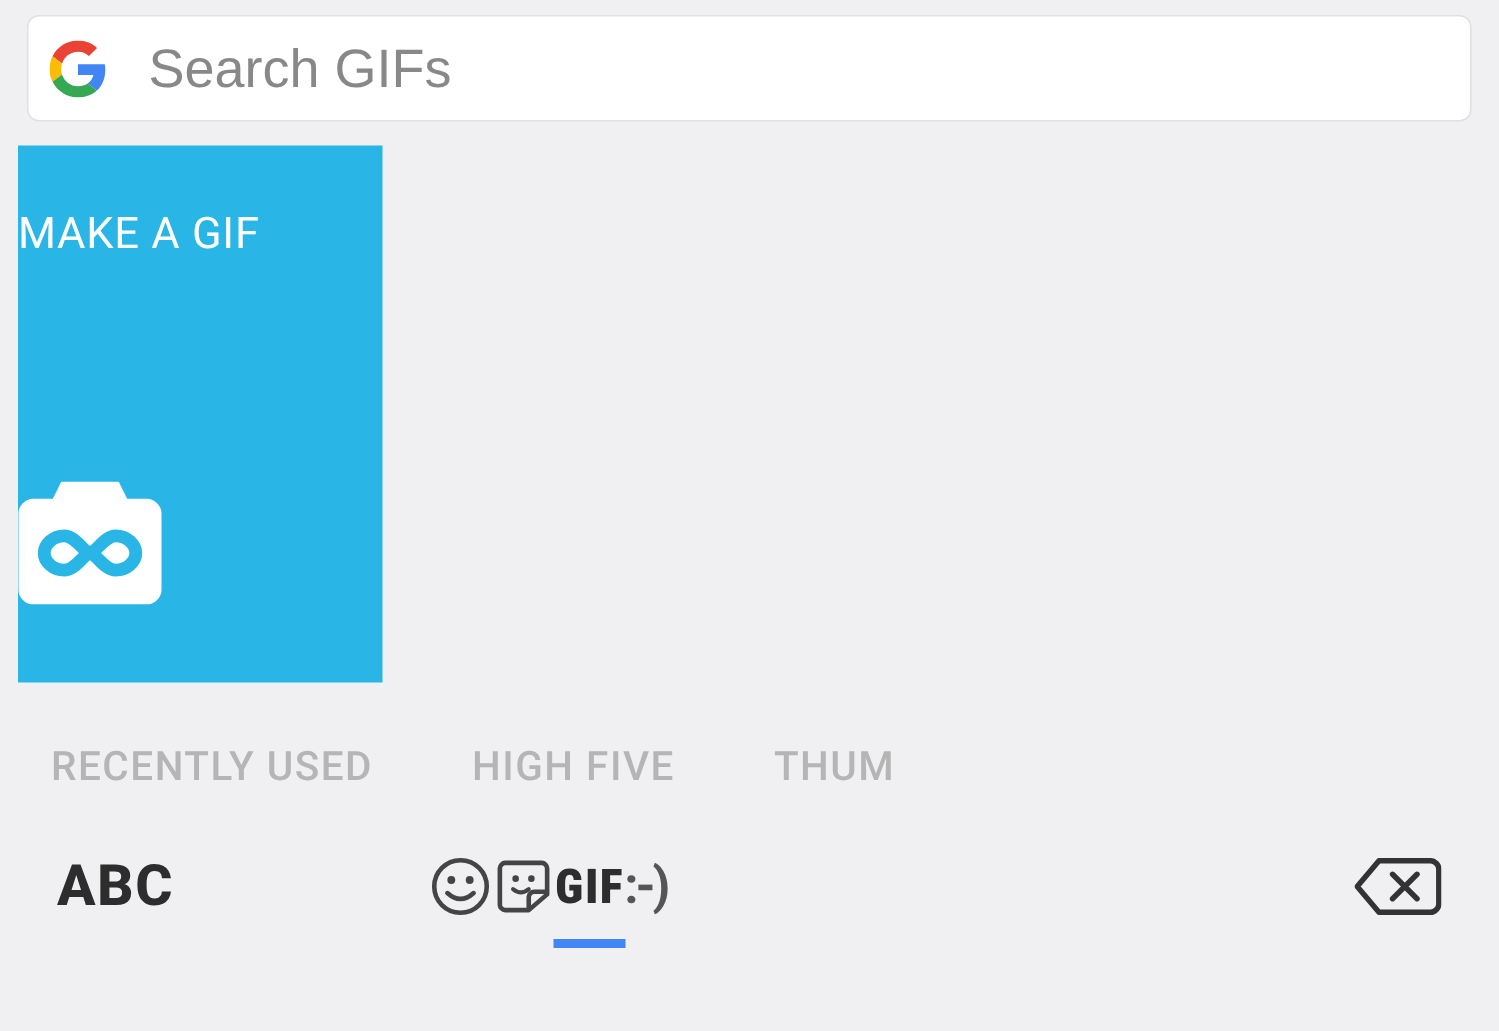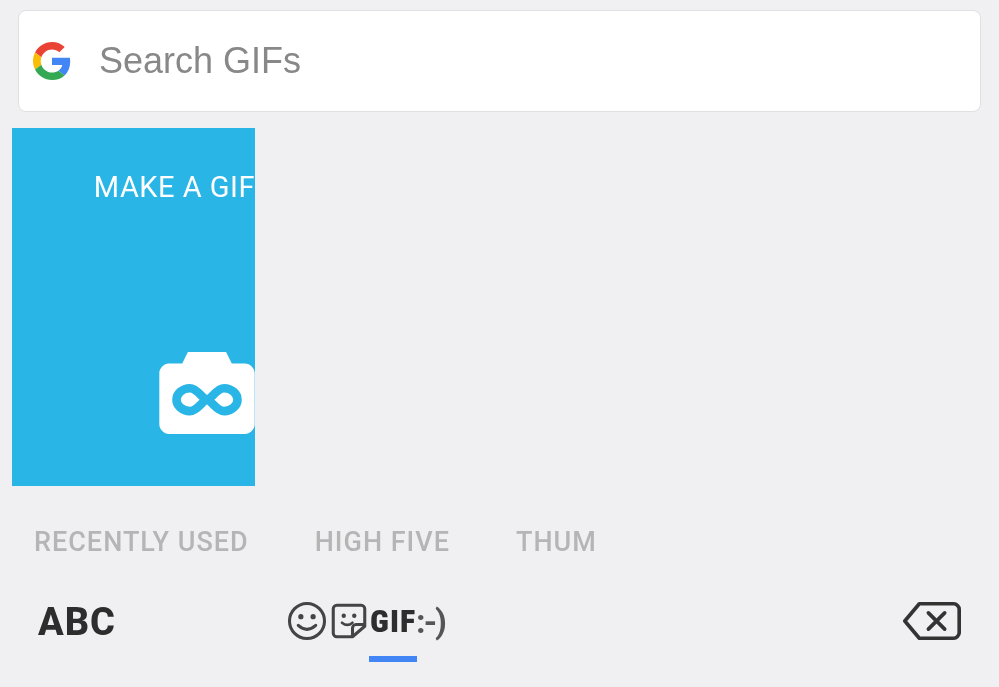--- a/index.html
+++ b/index.html
@@ -12,21 +12,21 @@
       height: 687px;
       background: #f0f0f2;
       font-family: -apple-system, BlinkMacSystemFont, 'Segoe UI', Roboto, sans-serif;
       overflow: hidden;
     }
     .search-bar {
       margin: 10px 18px 16px 18px;
       background: #ffffff;
       border: 1px solid #e0e0e0;
       border-radius: 8px;
-      height: 102px;
+      height: 71px;
       display: flex;
       align-items: center;
       padding: 0 14px;
     }
     .google-logo {
       width: 38px;
       height: 38px;
       flex-shrink: 0;
     }
     .search-input {
@@ -44,21 +44,21 @@
     }
     .content-area {
       padding: 0 0 0 12px;
     }
     .make-gif-tile {
       width: 243px;
       height: 358px;
       background: #29b6e6;
       display: flex;
       flex-direction: column;
-      align-items: flex-end;
+      align-items: flex-start;
       cursor: pointer;
       padding-top: 42px;
       gap: 48px;
     }
     .make-gif-label {
       color: #ffffff;
       font-size: 29px;
       font-weight: 400;
       letter-spacing: 0.5px;
       margin-bottom: 100px;
@@ -87,21 +87,21 @@
     .category-tab.active {
       background: #e5e5e8;
       border-radius: 28px;
       color: #666;
       padding: 12px 28px;
       margin-right: 48px;
       margin-left: -8px;
     }
     .bottom-bar {
       display: flex;
-      align-items: flex-start;
+      align-items: center;
       padding: 30px 38px 0 38px;
     }
     .abc-button {
       font-size: 38px;
       font-weight: 800;
       color: #2d2d2d;
       cursor: pointer;
       letter-spacing: 1px;
     }
     .bottom-icons {

